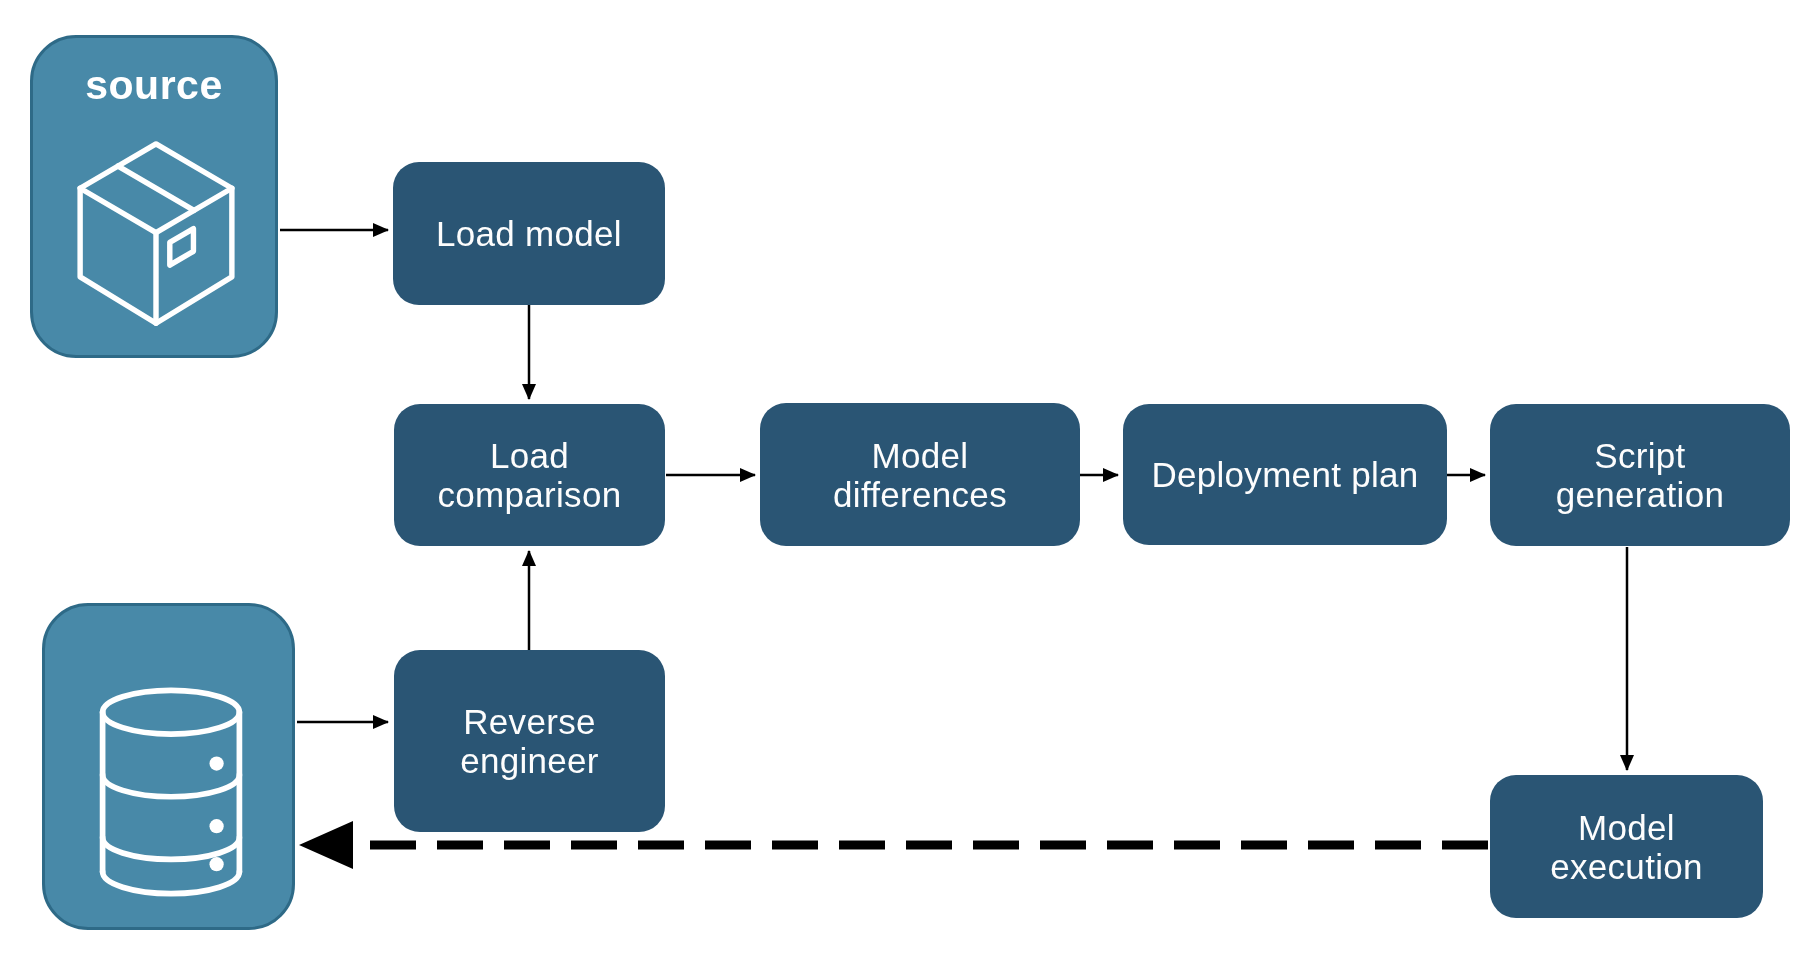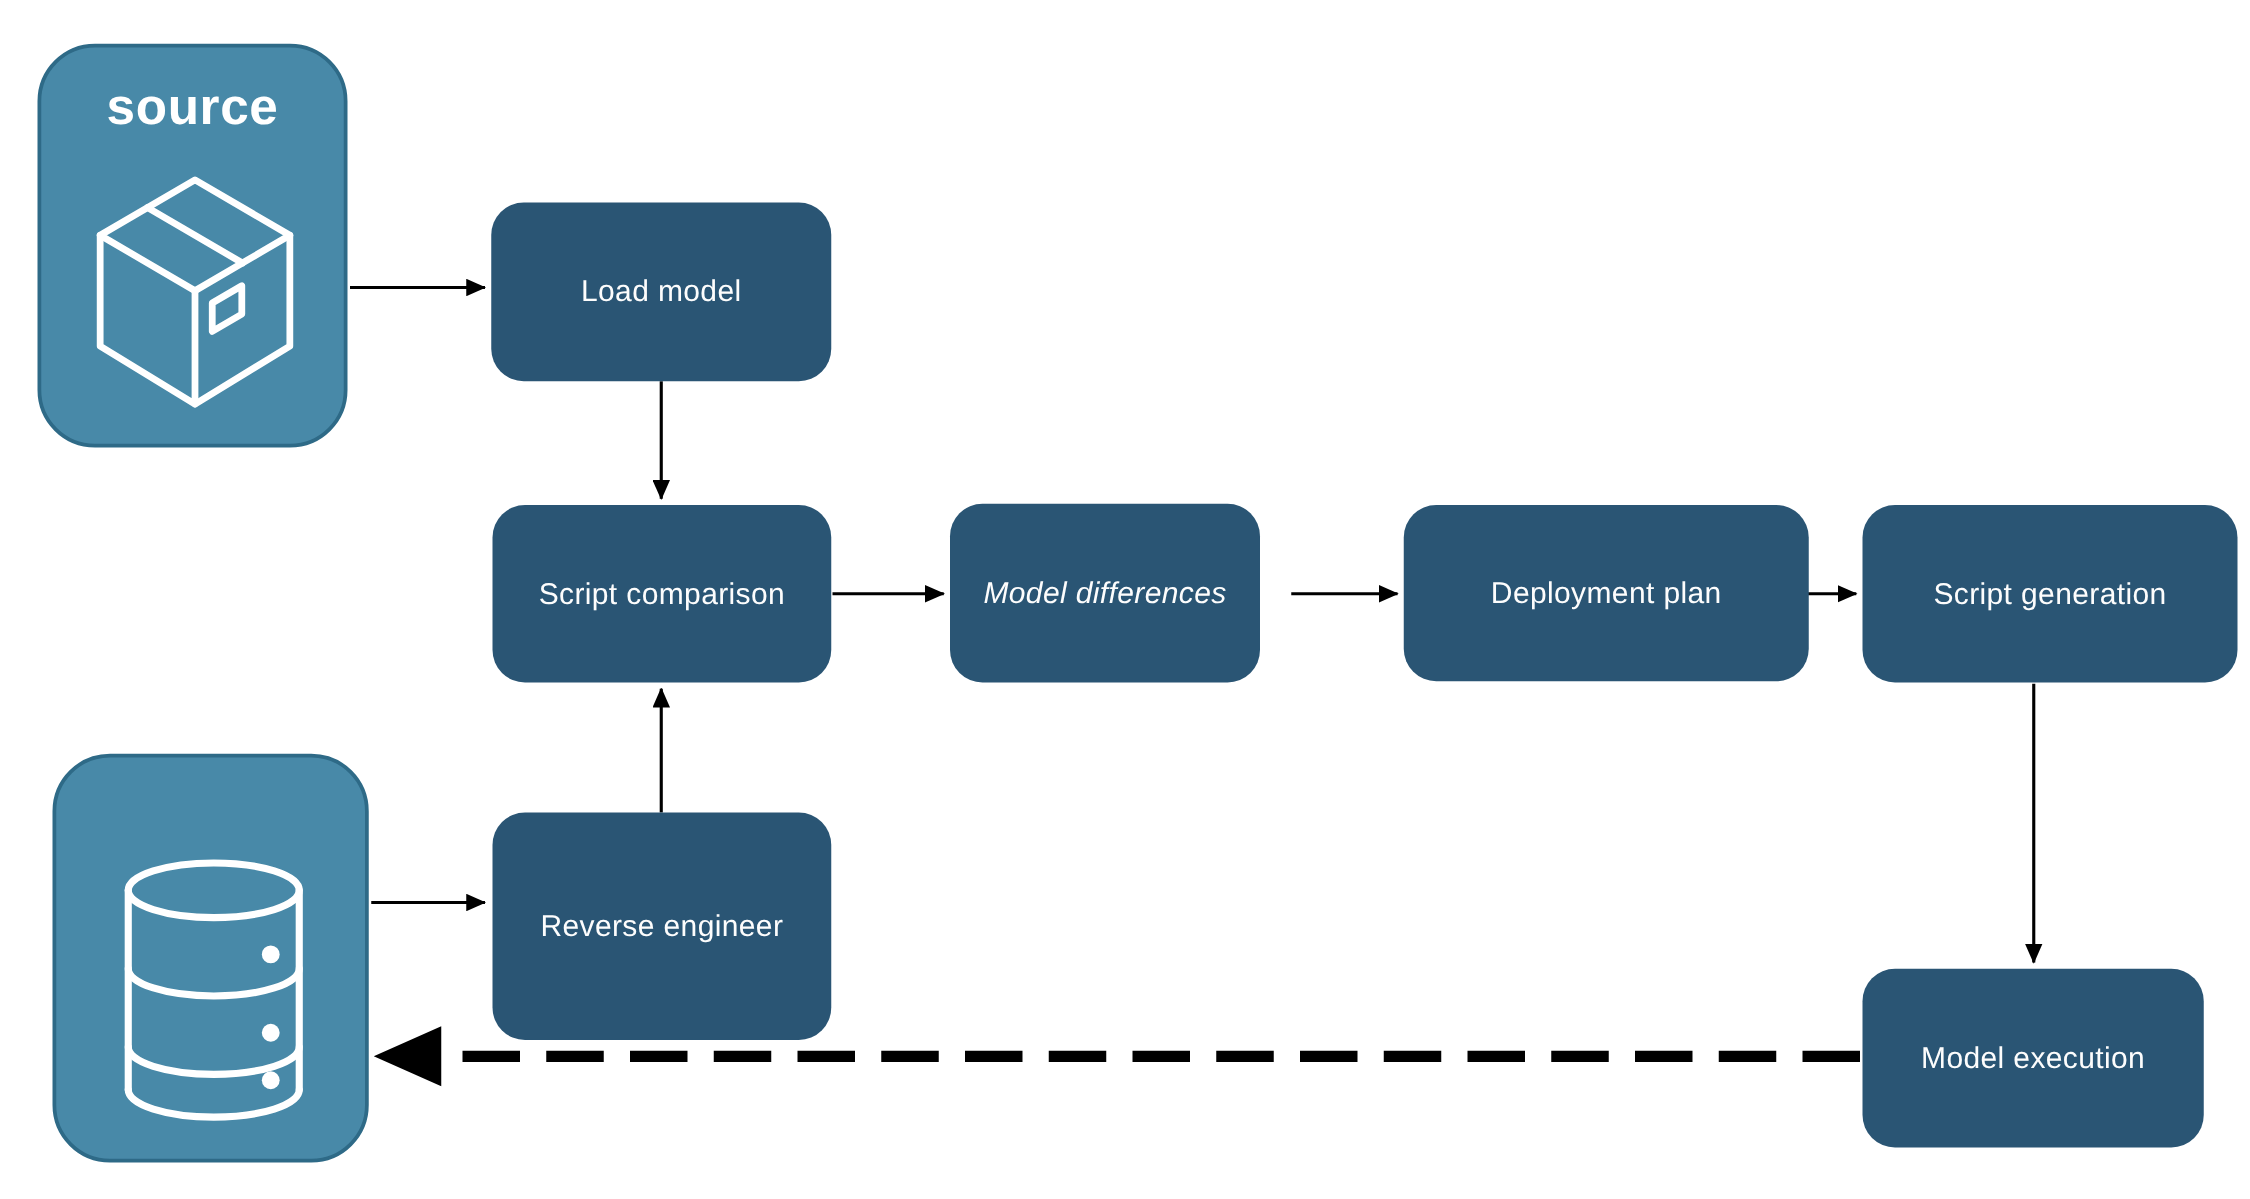--- a/index.html
+++ b/index.html
@@ -19,21 +19,21 @@
   }
   .node {
     position: absolute;
     background: #2A5574;
     border-radius: 26px;
     display: flex;
     align-items: center;
     justify-content: center;
     text-align: center;
     color: #FDFDFD;
-    font-size: 24px;
+    font-size: 35px;
     line-height: 39px;
     letter-spacing: 0.3px;
     padding: 0 24px;
     box-sizing: border-box;
   }
   .endpoint {
     position: absolute;
     background: #4889A8;
     border: 3px solid #2E6A87;
     border-radius: 46px;
@@ -46,21 +46,21 @@
     color: #ffffff;
     font-size: 41px;
     font-weight: bold;
     letter-spacing: 0.5px;
   }
   .endpoint-icon { position: absolute; }
   .icon-svg { display: block; }
   
   .n-load-model        { left: 393px; top: 162px; width: 272px; height: 143px; }
   .n-model-comparison  { left: 394px; top: 404px; width: 271px; height: 142px; }
-  .n-model-differences { left: 760px; top: 403px; width: 248px; height: 143px; font-style: italic; }
+  .n-model-differences { left: 760px; top: 403px; width: 320px; height: 143px; }
   .n-deployment-plan   { left: 1123px; top: 404px; width: 324px; height: 141px; }
   .n-script-generation { left: 1490px; top: 404px; width: 300px; height: 142px; }
   .n-script-execution  { left: 1490px; top: 775px; width: 273px; height: 143px; }
   .ep-source { left: 30px; top: 35px;  width: 248px; height: 323px; }
   .ep-target { left: 42px; top: 603px; width: 253px; height: 327px; }
   .ep-source .endpoint-icon { left: 34px; top: 98px; }
   .ep-target .endpoint-icon { left: 50px; top: 80px; }
 </style>
 </head>
 <body>
@@ -113,21 +113,21 @@
         <circle cx="128" cy="186" r="7.5" fill="#ffffff" stroke="none"></circle>
       </svg>
     </span>
   </div>
 
   <div class="node n-load-model">
     <span>Load model</span>
   </div>
 
   <div class="node n-model-comparison">
-    <span>Script comparison</span>
+    <span>Load comparison</span>
   </div>
 
   <div class="node n-model-differences">
     <span>Model differences</span>
   </div>
 
   <div class="node n-deployment-plan">
     <span>Deployment plan</span>
   </div>
 

